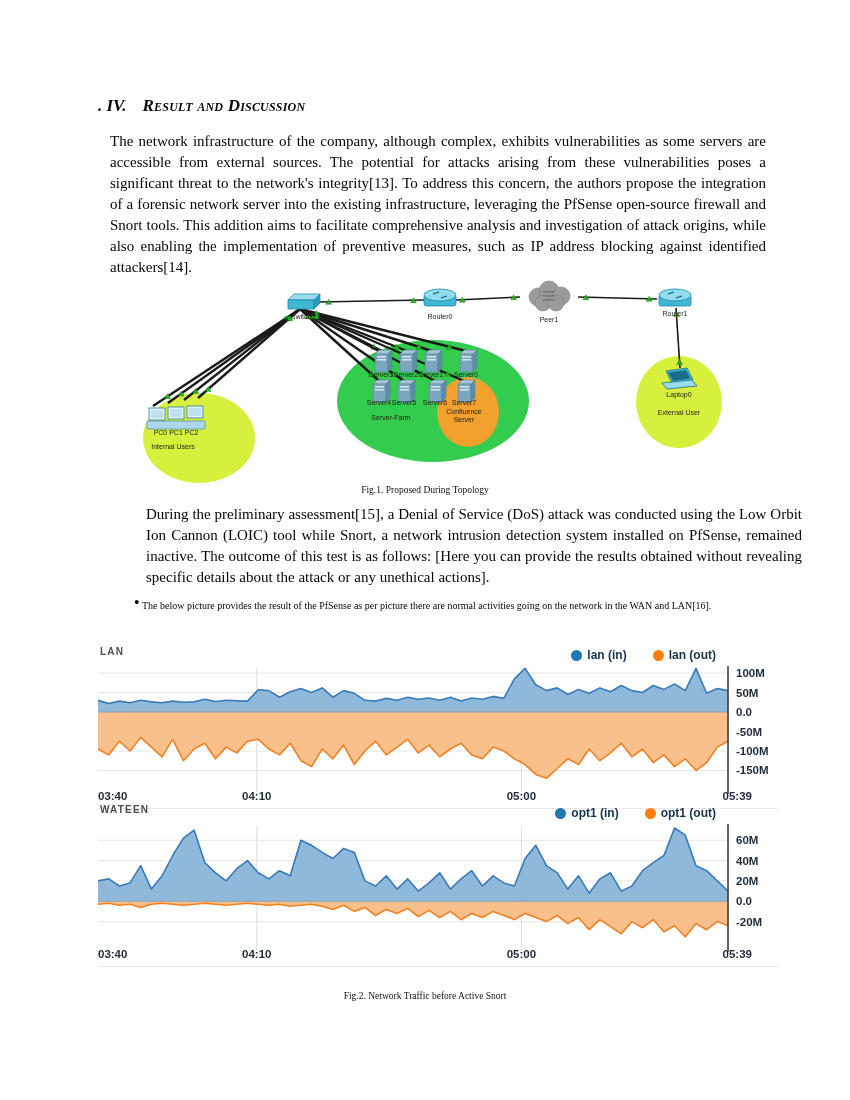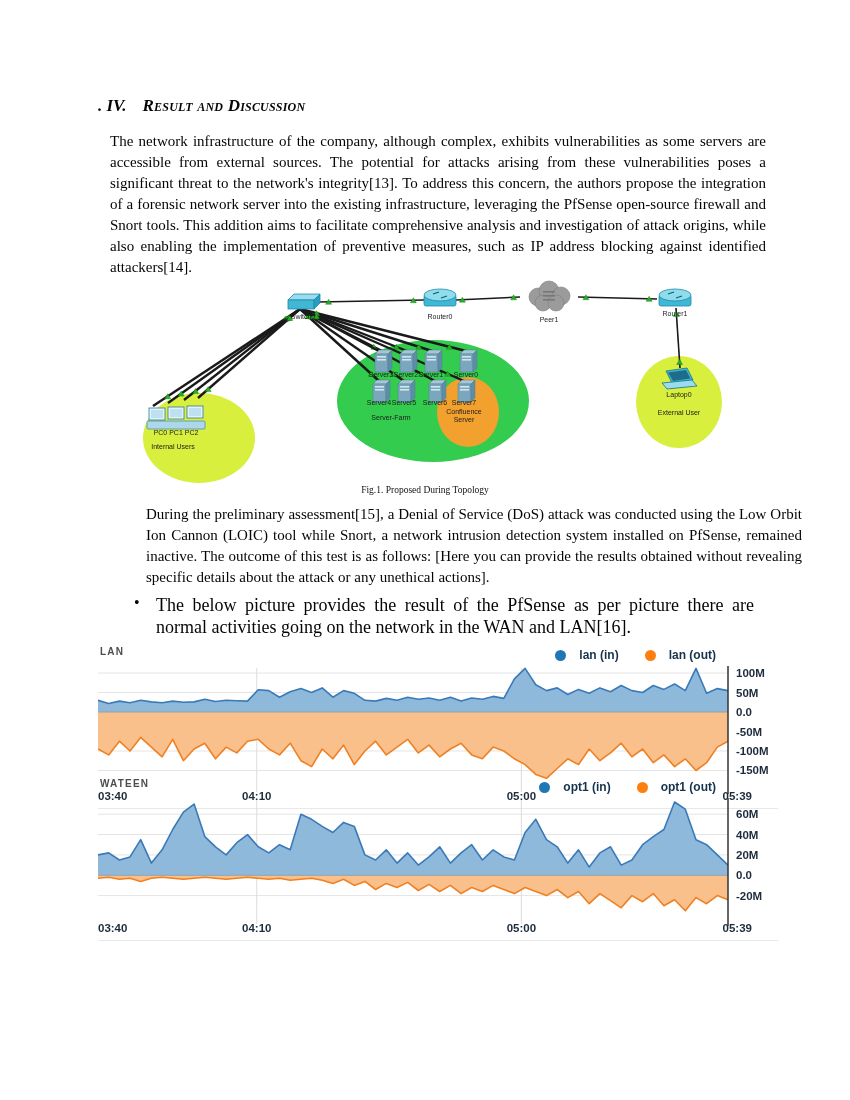--- a/index.html
+++ b/index.html
@@ -7,34 +7,34 @@
         font-family:"Liberation Serif",serif;color:#050505;}
   .heading{position:absolute;top:96px;left:98px;font-size:17px;font-weight:bold;white-space:nowrap;font-style:italic;}
   .heading .num{margin-right:16px;}
   .sc{font-variant:small-caps;letter-spacing:.2px;}
   .body{position:absolute;left:110px;width:656px;margin:0;font-size:15px;line-height:21px;
         text-align:justify;}
   .para1{top:131px;}
   .para2{top:504px;margin-left:36px;}
   .bullet-row{position:absolute;top:595px;left:134px;width:620px;}
   .bdot{position:absolute;left:0;top:-1px;font-size:16px;}
-  .btext{display:block;margin-left:22px;font-size:18px;line-height:21.5px;text-align:justify;}
+  .btext{display:block;margin-left:8px;font-size:10px;line-height:21.5px;text-align:justify;}
   .caption{position:absolute;left:0;width:850px;text-align:center;font-size:9.5px;color:#111;}
   .cap1{top:485px;}
   .cap2{top:991px;}
   .topology{position:absolute;top:278px;left:0;}
   .tlabel{font-family:"Liberation Sans",sans-serif;font-size:7px;fill:#1c1c1c;text-anchor:middle;}
   .chart{position:absolute;left:98px;width:680px;height:162px;border-bottom:1px solid #e8e8e8;}
   #chart-lan{top:646px;}
-  #chart-wateen{top:778px;}
+  #chart-wateen{top:804px;}
   .chart-title{position:absolute;top:0;left:2px;font-family:"Liberation Sans",sans-serif;
                font-size:10px;font-weight:700;letter-spacing:1.2px;color:#4d4d4d;}
   .legend{position:absolute;top:2px;right:62px;display:flex;gap:26px;
           font-family:"Liberation Sans",sans-serif;font-size:12px;font-weight:700;color:#16334d;}
-  .legend-item{display:flex;align-items:center;gap:13px;text-align:right;}
+  .legend-item{display:flex;align-items:center;gap:5px;text-align:right;}
   .dot{width:11px;height:11px;border-radius:50%;display:inline-block;background:#888;}
   .plot{position:absolute;top:18px;left:0;}
   svg text.tick{font-family:"Liberation Sans",sans-serif;font-size:11.5px;font-weight:bold;fill:#1e2b3c;}
 </style>
 </head>
 <body>
 
 <div class="page">
 
   <div class="heading">
@@ -299,14 +299,15 @@
         <text x="638" y="62.91525423728814" class="tick">20M</text>
         <text x="638" y="83.2542372881356" class="tick">0.0</text>
         <text x="638" y="103.59322033898304" class="tick">-20M</text>
         <text x="0" y="136" text-anchor="start" class="tick">03:40</text>
         <text x="158.76" y="136" text-anchor="middle" class="tick">04:10</text>
         <text x="423.36" y="136" text-anchor="middle" class="tick">05:00</text>
         <text x="654" y="136" text-anchor="end" class="tick">05:39</text>
       </svg>
   </div>
 
+  <div class="caption cap2">Fig.2. Network Traffic before Active Snort</div>
 
 </div>
 
 </body></html>

